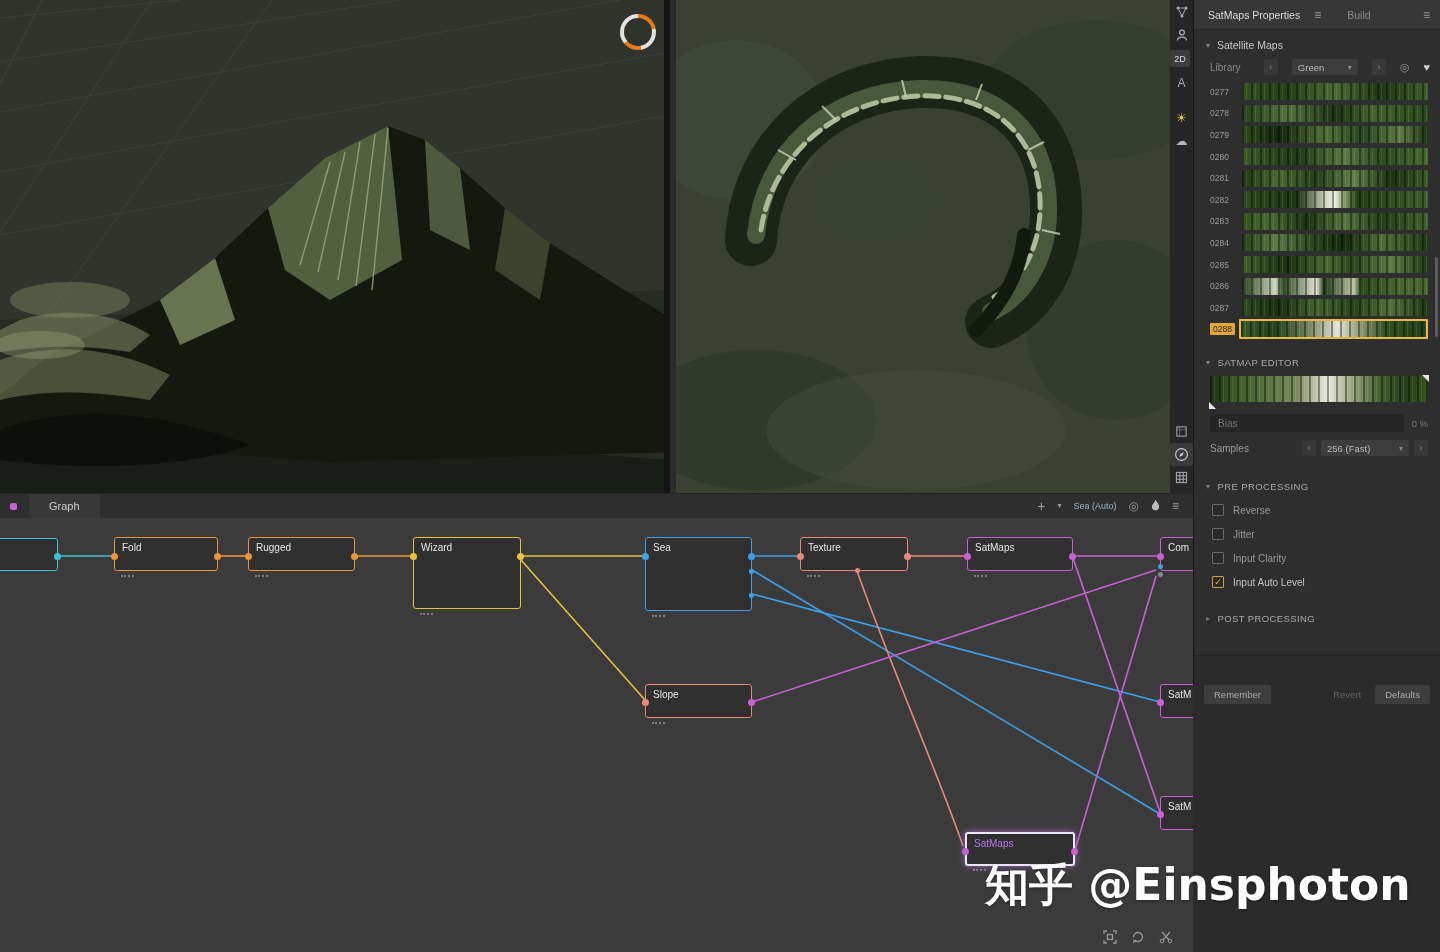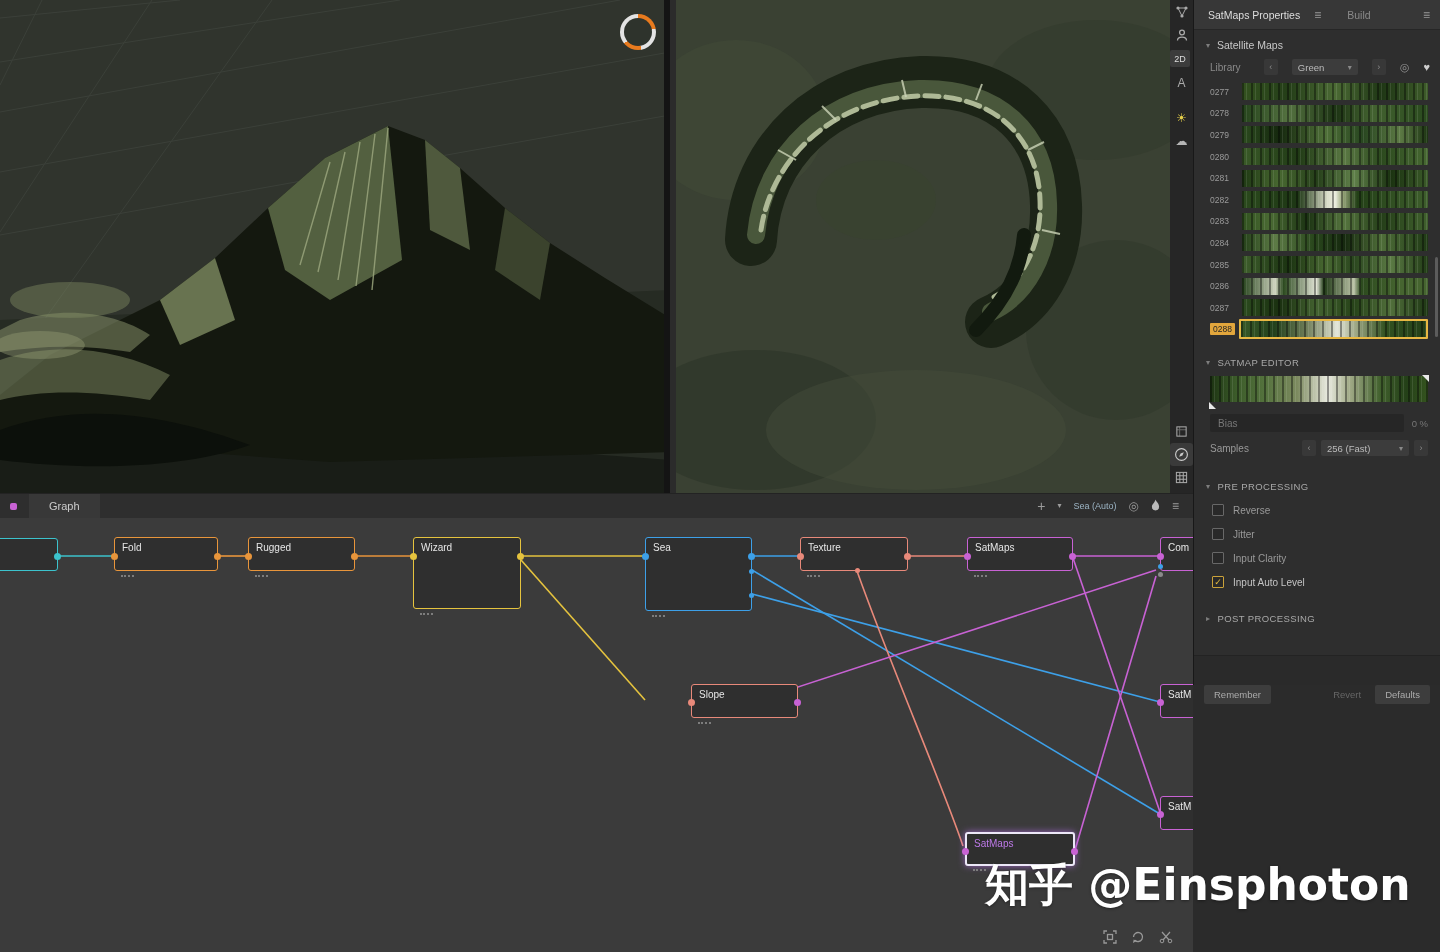--- a/index.html
+++ b/index.html
@@ -329,21 +329,21 @@
         <span class="stub"></span>
       </div>
 
       <div class="node" style="left: 1160px; top: 43px; width: 70px; height: 34px; border-color: rgb(200, 98, 212);">
         <span class="node-title">Com</span>
         <span class="port" style="left: -4px; top: 15px; background: rgb(200, 98, 212);"></span>
         <span class="port small" style="left: -3px; top: 26px; background: rgb(61, 160, 232);"></span>
         <span class="port small" style="left: -3px; top: 34px; background: rgb(138, 138, 138);"></span>
       </div>
 
-      <div class="node" style="left: 645px; top: 190px; width: 107px; height: 34px; border-color: rgb(232, 137, 122); margin-left: 46px;">
+      <div class="node" style="left: 645px; top: 190px; width: 107px; height: 34px; border-color: rgb(232, 137, 122);">
         <span class="node-title">Slope</span>
         <span class="port" style="left: -4px; top: 14px; background: rgb(232, 137, 122);"></span>
         <span class="port" style="right: -4px; top: 14px; background: rgb(200, 98, 212);"></span>
         <span class="stub"></span>
       </div>
 
       <div class="node selected" style="left: 965px; top: 338px; width: 110px; height: 34px; border-color: rgb(236, 231, 247);">
         <span class="node-title">SatMaps</span>
         <span class="port" style="left: -5px; top: 14px; background: rgb(200, 98, 212);"></span>
         <span class="port" style="right: -5px; top: 14px; background: rgb(200, 98, 212);"></span>

